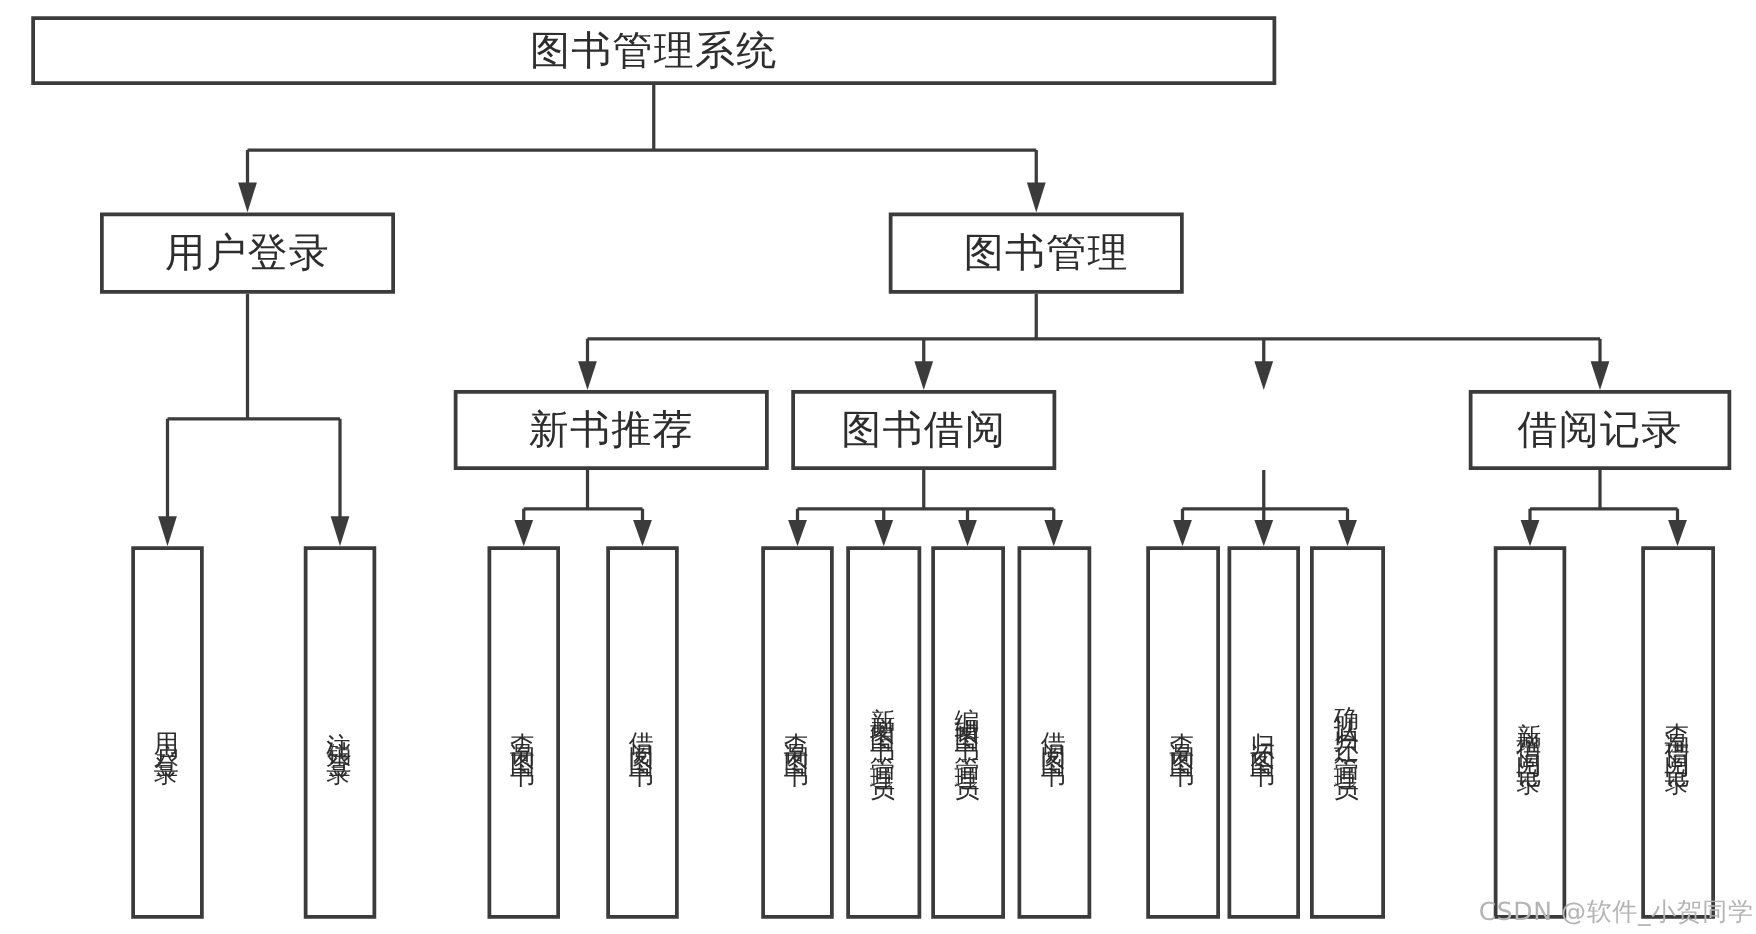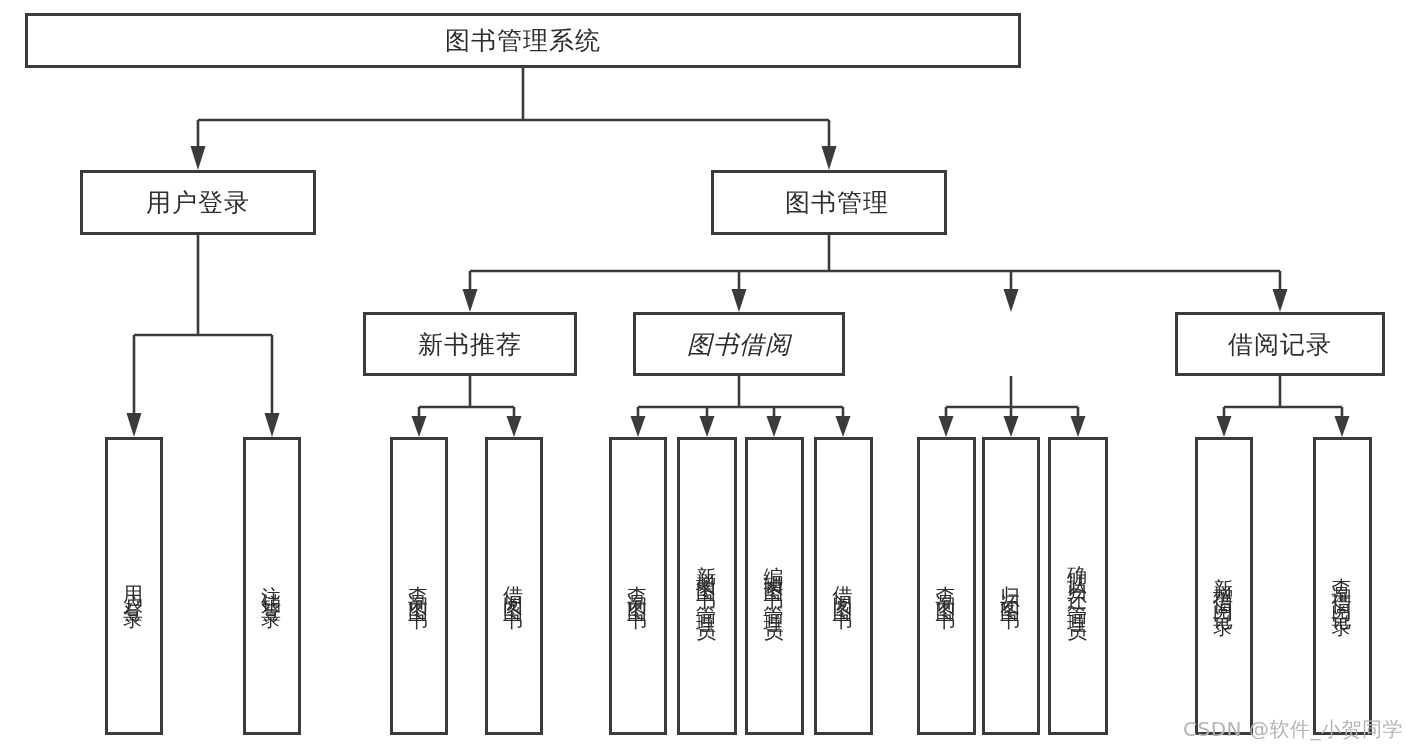--- a/index.html
+++ b/index.html
@@ -26,21 +26,21 @@
   }
   .connectors path { stroke: var(--line); stroke-width: 2.6; fill: none; }
   .connectors polygon { fill: var(--line); stroke: none; }
   .hbox {
     position: absolute;
     border: 3px solid var(--line);
     background: var(--bg);
     display: flex;
     align-items: center;
     justify-content: center;
-    font-size: 25px;
+    font-size: 32px;
     color: var(--text);
     letter-spacing: 1px;
     white-space: nowrap;
     text-align: right;
   }
   .vbox {
     position: absolute;
     border: 3px solid var(--line);
     background: var(--bg);
     top: 437px;
@@ -114,22 +114,22 @@
       <polygon points="1216.5,416 1231.5,416 1224,437"></polygon>
       <polygon points="1334.5,416 1349.5,416 1342,437"></polygon>
     </g>
   </svg>
 
   <div class="hbox" style="left:25px; top:13px; width:996px; height:55px;">图书管理系统</div>
 
   <div class="hbox" style="left:80px; top:170px; width:236px; height:65px;">用户登录</div>
   <div class="hbox" style="left:711px; top:170px; width:236px; height:65px;padding-left:16px;">图书管理</div>
 
-  <div class="hbox" style="left:363px; top:312px; width:214px; height:64px;">新书推荐</div>
-  <div class="hbox" style="left:633px; top:312px; width:212px; height:64px;font-style:italic;">图书借阅</div>
+  <div class="hbox" style="left:363px; top:312px; width:252px; height:64px;">新书推荐</div>
+  <div class="hbox" style="left:633px; top:312px; width:212px; height:64px;">图书借阅</div>
   <div class="hbox" style="left:1175px; top:312px; width:210px; height:64px;">借阅记录</div>
 
   <div class="vbox" style="left:105px; width:58px;">
     <span class="vtext">用户登录</span>
   </div>
   <div class="vbox" style="left:243px; width:58px;">
     <span class="vtext">注销登录</span>
   </div>
 
   <div class="vbox" style="left:390px; width:58px;">

